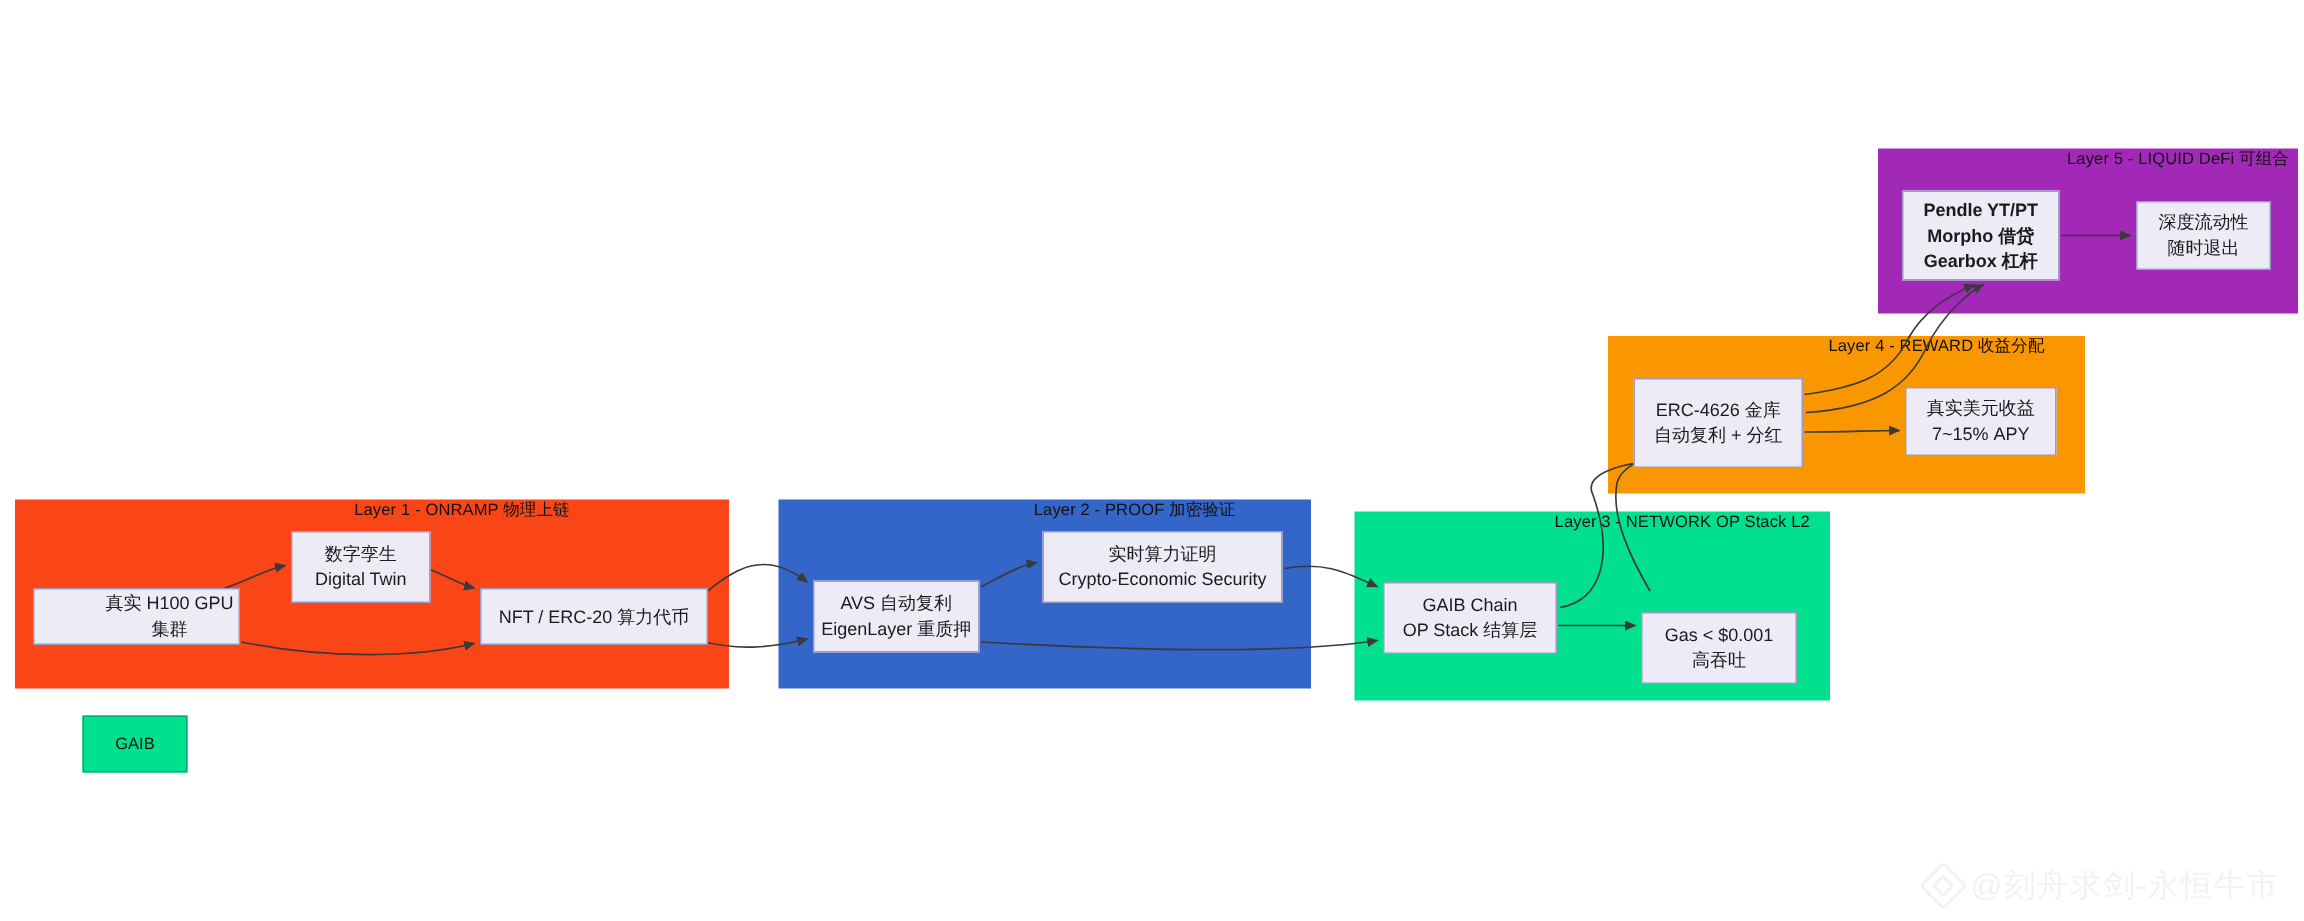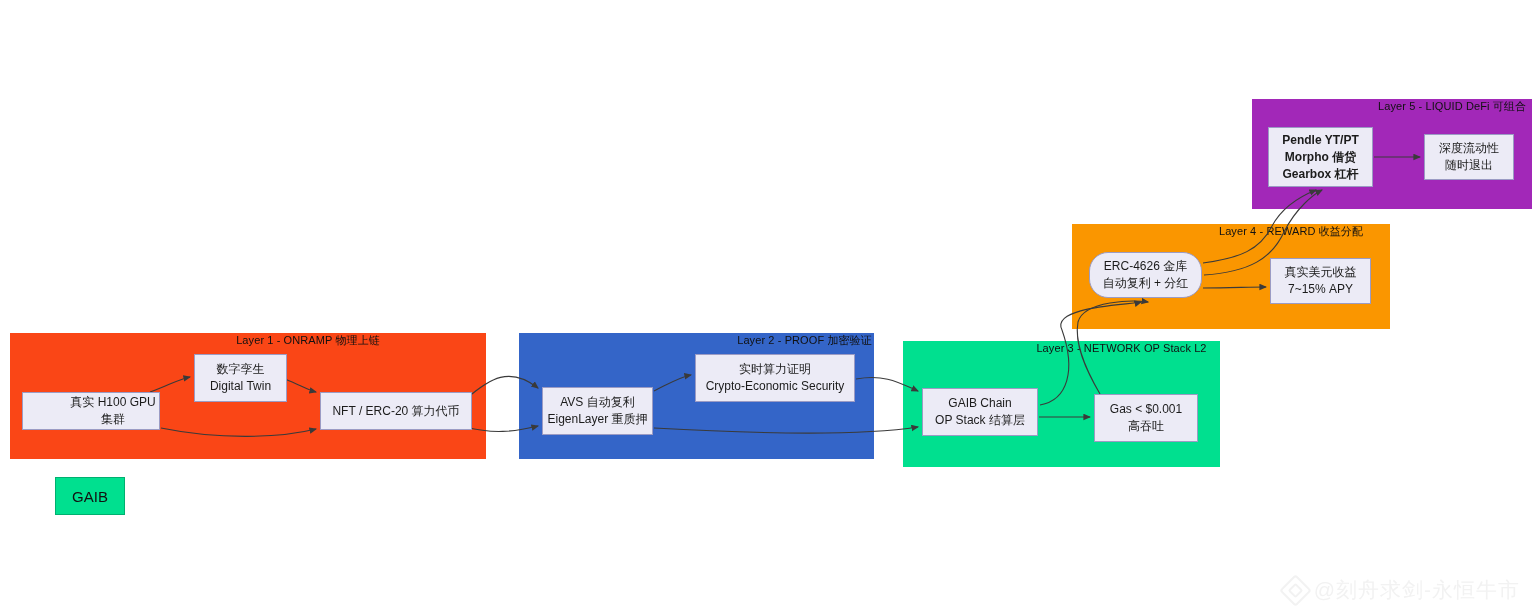--- a/index.html
+++ b/index.html
@@ -48,21 +48,21 @@
   }
 
   .gaib-node{
     position:absolute;
     box-sizing:border-box;
     background:#00e08f;
     border:1px solid #00b070;
     display:flex;
     align-items:center;
     justify-content:center;
-    font-size:15px;
+    font-size:11px;
     color:#111;
     z-index:6;
   }
 
   svg.edges{
     position:absolute;left:0;top:0;width:1536px;height:614px;
     z-index:5;pointer-events:none;
   }
 
   .watermark{
@@ -96,41 +96,41 @@
   </div>
   <div class="layer-title" style="left:10px;top:333px;width:476px;">Layer 1 - ONRAMP 物理上链</div>
 
   <div class="node" style="left:22px;top:392px;width:138px;height:38px;padding-left:44px;">真实 H100 GPU 集群</div>
   <div class="node" style="left:194px;top:354px;width:93px;height:48px;">数字孪生
 Digital Twin</div>
   <div class="node" style="left:320px;top:392px;width:152px;height:38px;">NFT / ERC-20 算力代币</div>
 
   <div class="layer" id="layer2-box" style="left:519px;top:333px;width:355px;height:126px;background:#3465c8;">
   </div>
-  <div class="layer-title" style="left:519px;top:333px;width:355px;margin-left:48px;">Layer 2 - PROOF 加密验证</div>
+  <div class="layer-title" style="left:519px;top:333px;width:355px;">Layer 2 - PROOF 加密验证</div>
 
   <div class="node" style="left:542px;top:387px;width:111px;height:48px;">AVS 自动复利
 EigenLayer 重质押</div>
   <div class="node" style="left:695px;top:354px;width:160px;height:48px;">实时算力证明
 Crypto-Economic Security</div>
 
   <div class="layer" id="layer3-box" style="left:903px;top:341px;width:317px;height:126px;background:#00e08f;">
   </div>
   <div class="layer-title" style="left:903px;top:341px;width:317px;">Layer 3 - NETWORK OP Stack L2</div>
 
   <div class="node" style="left:922px;top:388px;width:116px;height:48px;">GAIB Chain
 OP Stack 结算层</div>
-  <div class="node" style="left:1094px;top:394px;width:104px;height:48px;">Gas &lt; $0.001
+  <div class="node" style="left:1094px;top:408px;width:104px;height:48px;">Gas &lt; $0.001
 高吞吐</div>
 
   <div class="layer" id="layer4-box" style="left:1072px;top:224px;width:318px;height:105px;background:#fa9600;">
   </div>
   <div class="layer-title" style="left:1072px;top:224px;width:318px;text-align:center;">Layer 4 - REWARD 收益分配</div>
 
-  <div class="node" style="left:1089px;top:252px;width:113px;height:46px;border-radius:19px;">ERC-4626 金库
+  <div class="node" style="left:1089px;top:252px;width:113px;height:60px;">ERC-4626 金库
 自动复利 + 分红</div>
   <div class="node" style="left:1270px;top:258px;width:101px;height:46px;">真实美元收益
 7~15% APY</div>
 
   <div class="layer" id="layer5-box" style="left:1252px;top:99px;width:280px;height:110px;background:#a228b8;">
   </div>
   <div class="layer-title" style="left:1252px;top:99px;width:280px;">Layer 5 - LIQUID DeFi 可组合</div>
 
   <div class="node" style="left:1268px;top:127px;width:105px;height:60px;font-weight:bold;">Pendle YT/PT
 Morpho 借贷

